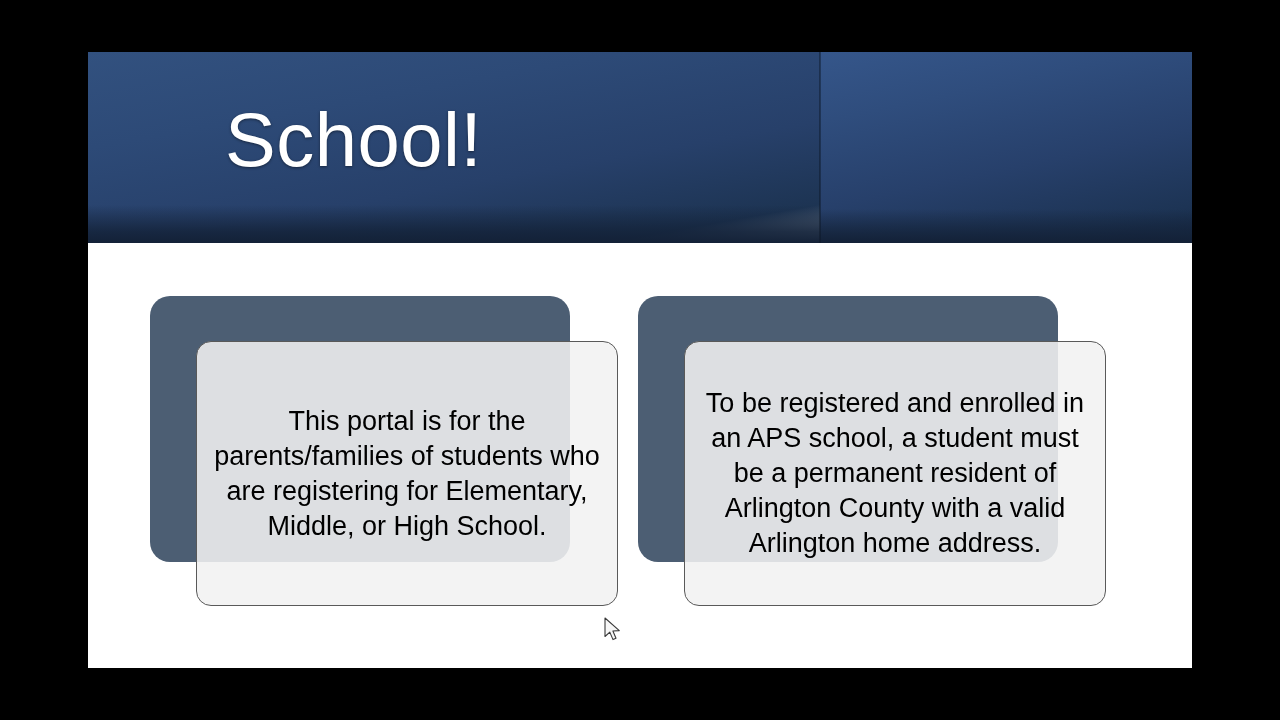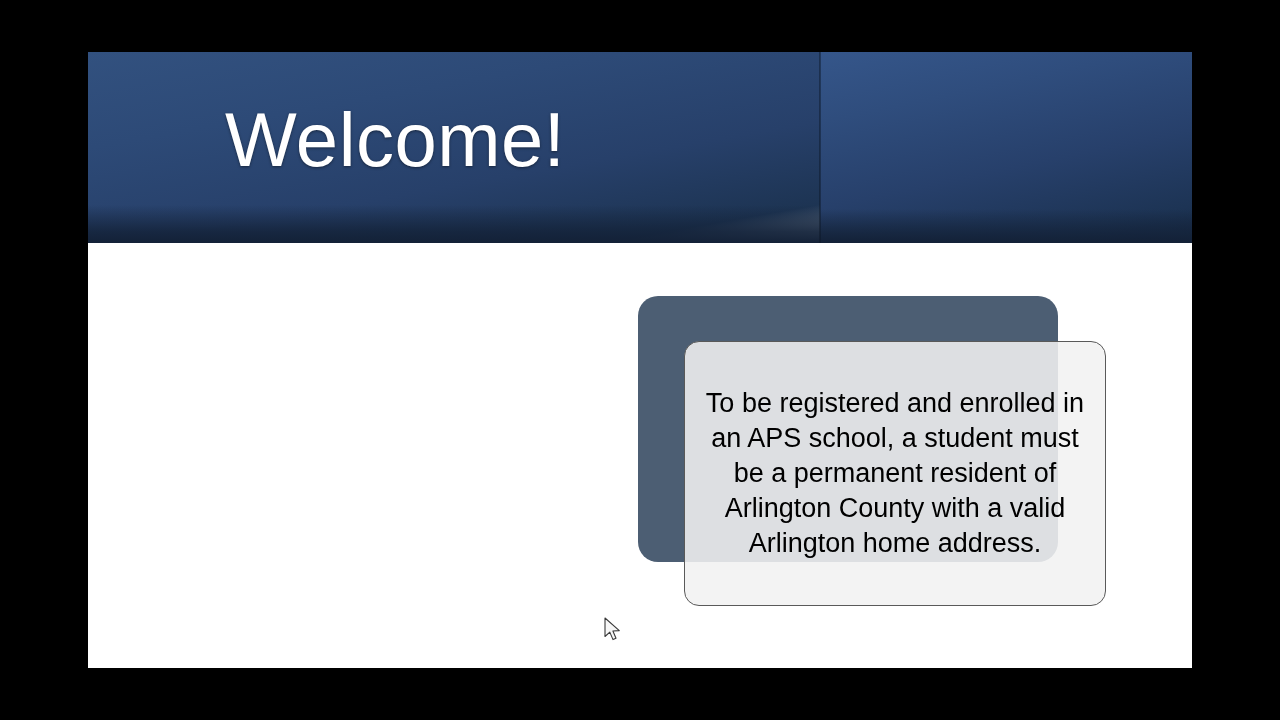--- a/index.html
+++ b/index.html
@@ -164,25 +164,31 @@
 <body>
 
 <div class="stage">
 
   <div class="slide">
 
     <div class="title-band">
       <div class="band-panel-left"></div>
       <div class="band-panel-right"></div>
       <div class="band-seam"></div>
-      <h1 class="slide-title">Welcome!</h1>
+      <h1 class="slide-title">School!</h1>
     </div>
 
     <div class="body-area">
 
+      <div class="callout callout-left">
+        <div class="callout-back"></div>
+        <div class="callout-front">
+          <p class="callout-text">This portal is for the parents/families of students who are registering for Elementary, Middle, or High School.</p>
+        </div>
+      </div>
 
       <div class="callout callout-right">
         <div class="callout-back"></div>
         <div class="callout-front">
           <p class="callout-text">To be registered and enrolled in an APS school, a student must be a permanent resident of Arlington County with a valid Arlington home address.</p>
         </div>
       </div>
 
     </div>
 

